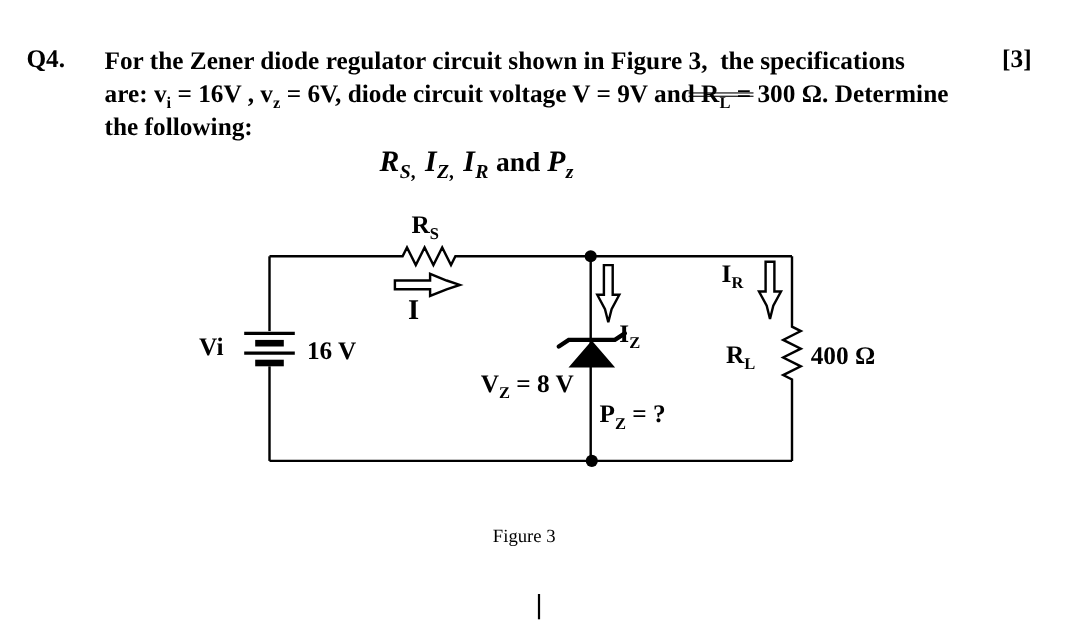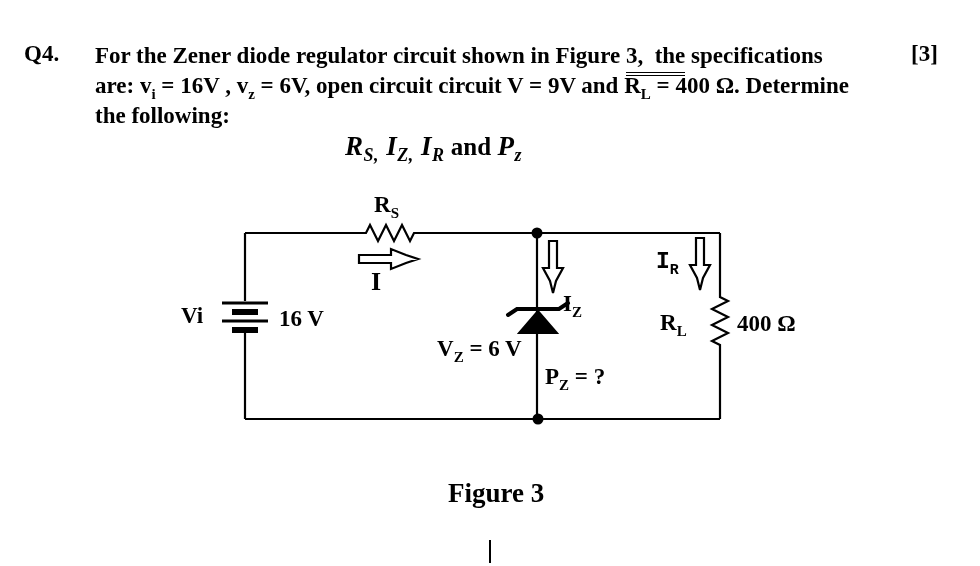--- a/index.html
+++ b/index.html
@@ -7,40 +7,40 @@
     position:relative; width:980px; height:566px;
     background:#ffffff; overflow:hidden;
     font-family:"Liberation Serif","DejaVu Serif",serif;
     color:#000;
   }
   .abs { position:absolute; }
   .qnum { left:24px; top:41px; font-size:23px; font-weight:bold; }
   .marks { left:911px; top:41px; font-size:23px; font-weight:bold; }
   .qtext { left:95px; top:41px; width:820px; font-size:23px; font-weight:bold; line-height:30px; }
   .qline { white-space:nowrap; }
-  .dblu { border-bottom:4px double #000; padding-bottom:4px; }
+  .dblu { border-bottom:4px double #000; padding-bottom:16px; }
   sub.sm { font-size:15px; line-height:0; }
   .mathline { left:345px; top:131px; font-size:27px; font-weight:bold; font-style:italic; letter-spacing:0.5px; }
   .mathline sub { font-size:18px; line-height:0; font-style:italic; }
   .mword { font-style:normal; font-weight:bold; font-size:25px; letter-spacing:0; }
   .clabel { font-size:23px; font-weight:bold; white-space:nowrap; }
-  .caption { left:448px; top:478px; font-size:27px; font-weight:bold; }
+  .caption { left:448px; top:478px; font-size:17px; font-weight:normal; }
   .caret { left:489px; top:540px; width:2px; height:23px; background:#000; }
 </style>
 </head>
 <body>
 
 <div class="page">
 
   <div class="abs qnum">Q4.</div>
   <div class="abs marks">[3]</div>
 
   <div class="abs qtext">
     <div class="qline"><span>For the Zener diode regulator circuit shown in Figure </span><span class="dblu">3,&nbsp; the</span><span> specifications</span></div>
-    <div class="qline"><span>are: v</span><sub class="sm">i</sub><span> = 16V , v</span><sub class="sm">z</sub><span> = 6V, open circuit circuit V = 9V and R</span><sub class="sm">L</sub><span> = 400 Ω. Determine</span></div>
+    <div class="qline"><span>are: v</span><sub class="sm">i</sub><span> = 16V , v</span><sub class="sm">z</sub><span> = 6V, diode circuit voltage V = 9V and R</span><sub class="sm">L</sub><span> = 300 Ω. Determine</span></div>
     <div class="qline">the following:</div>
   </div>
 
   <div class="abs mathline"><span>R</span><sub>S,</sub>&nbsp;<span>I</span><sub>Z,</sub>&nbsp;<span>I</span><sub>R</sub><span class="mword"> and </span><span>P</span><sub>z</sub></div>
 
   <svg class="abs" style="left:0;top:0;" width="980" height="566" viewBox="0 0 980 566">
     <g stroke="#000" stroke-width="2.2" fill="none">
 
       <path d="M245,233 H366 l4,-8 l8,16 l8,-16 l8,16 l8,-16 l8,16 l4,-8 H720"></path>
 
@@ -74,27 +74,27 @@
       <path d="M696,238 H704 V265 H710 L703,278 L700,290 L697,278 L690,265 H696 Z"></path>
     </g>
   </svg>
 
   <div class="abs clabel" style="left:374px; top:192px;"><span>R</span><sub class="sm">S</sub></div>
 
   <div class="abs clabel" style="left:371px; top:267px; font-size:26px;">I</div>
 
   <div class="abs clabel" style="left:563px; top:246px;margin-top:45px;"><span>I</span><sub class="sm">Z</sub></div>
 
-  <div class="abs clabel" style="left:656px; top:249px;font-family:Liberation Mono, monospace;"><span>I</span><sub class="sm">R</sub></div>
+  <div class="abs clabel" style="left:656px; top:236px;"><span>I</span><sub class="sm">R</sub></div>
 
   <div class="abs clabel" style="left:181px; top:303px;">Vi</div>
 
   <div class="abs clabel" style="left:279px; top:306px;">16 V</div>
 
-  <div class="abs clabel" style="left:437px; top:336px;"><span>V</span><sub class="sm">Z</sub><span> = 6 V</span></div>
+  <div class="abs clabel" style="left:437px; top:336px;"><span>V</span><sub class="sm">Z</sub><span> = 8 V</span></div>
 
   <div class="abs clabel" style="left:545px; top:364px;"><span>P</span><sub class="sm">Z</sub><span> = ?</span></div>
 
   <div class="abs clabel" style="left:660px; top:310px;"><span>R</span><sub class="sm">L</sub></div>
 
   <div class="abs clabel" style="left:737px; top:311px;">400 Ω</div>
 
   <div class="abs caption">Figure 3</div>
 
   <div class="abs caret"></div>

